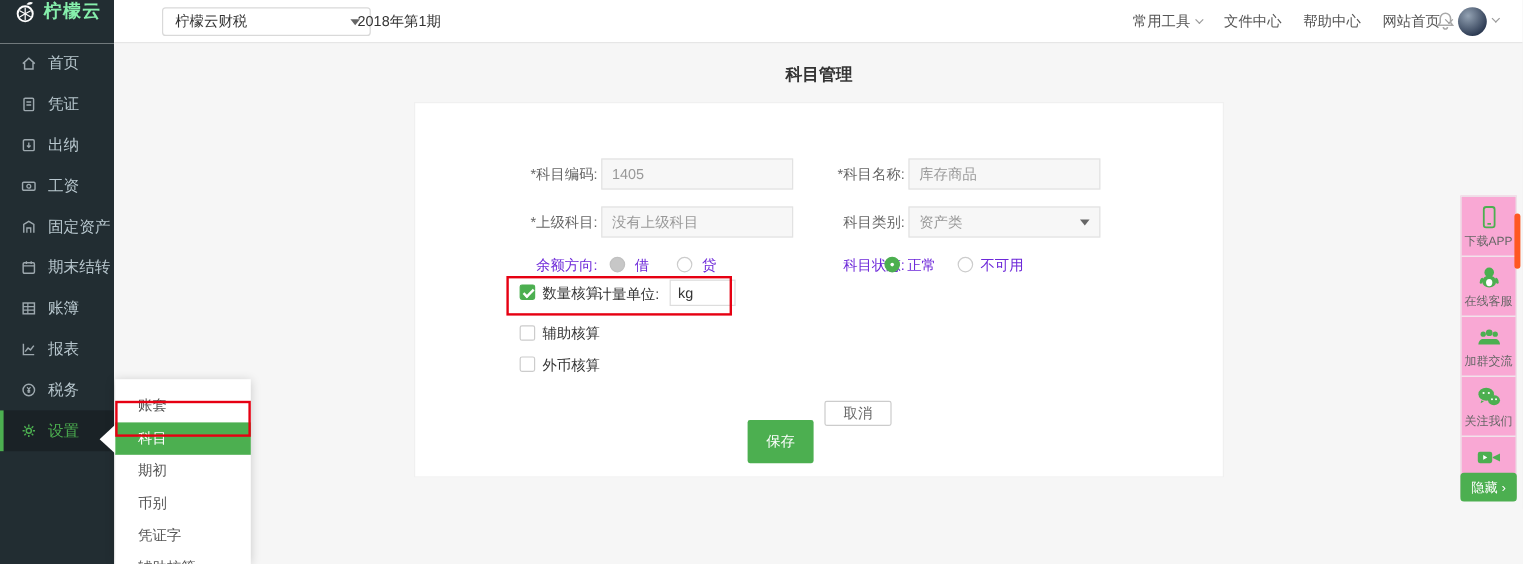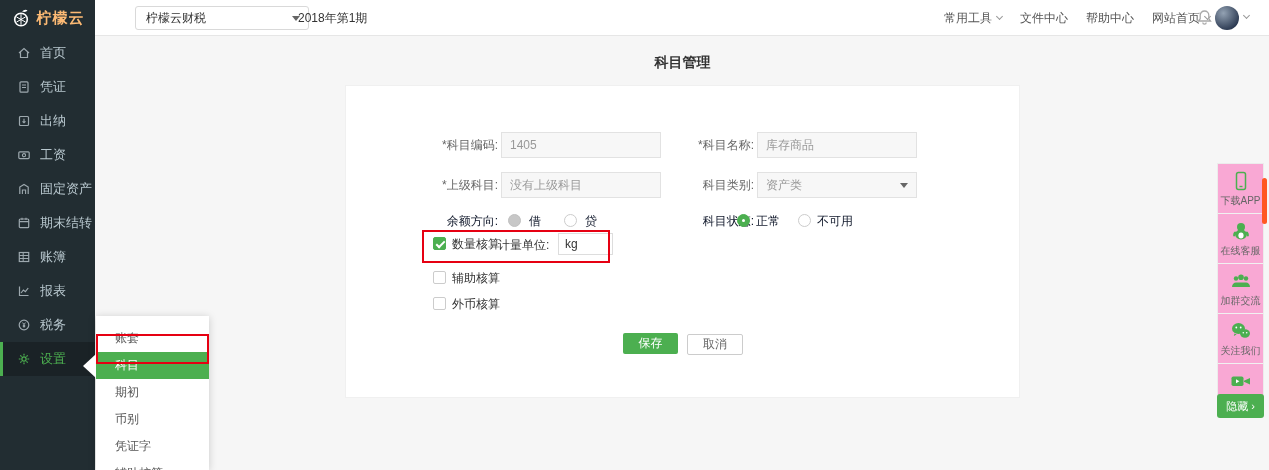--- a/index.html
+++ b/index.html
@@ -1,21 +1,21 @@
 <!DOCTYPE html>
 <html><head>
 <meta charset="utf-8">
 <style>
   * {margin:0;padding:0;box-sizing:border-box;font-family:"Liberation Sans","DejaVu Sans",sans-serif;}
   html,body{background:#e9e9e9;}
   .stage{position:relative;width:1269px;height:470px;background:#f6f6f6;overflow:hidden;}
 
   
   .topbar{position:absolute;top:0;left:0;width:100%;height:36px;background:#fff;border-bottom:1px solid #e6e6e6;z-index:5;}
-  .logo{position:absolute;left:0;top:0;width:95px;height:36px;background:#222d32;color:#fdba74;display:flex;align-items:center;justify-content:center;gap:6px;font-size:15px;font-weight:bold;letter-spacing:1px;}
+  .logo{position:absolute;left:0;top:0;width:95px;height:36px;background:#222d32;color:#86efac;display:flex;align-items:flex-start;justify-content:center;gap:6px;font-size:15px;font-weight:bold;letter-spacing:1px;}
   .product-select{position:absolute;left:108px;top:6px;width:174px;height:24px;border:1px solid #d9d9d9;border-radius:3px;font-size:12px;color:#333;line-height:22px;padding:0 20px 0 10px;background:#fff;cursor:pointer;margin-left:27px;}
   .sel-caret{position:absolute;right:8px;top:9px;width:0;height:0;border-left:4px solid transparent;border-right:4px solid transparent;border-top:5px solid #666;}
   .period{position:absolute;left:298px;top:0;line-height:36px;font-size:12px;color:#333;}
   .top-links{position:absolute;right:59px;top:0;height:36px;display:flex;align-items:center;gap:18px;font-size:12px;color:#555;}
   .top-link{display:flex;align-items:center;gap:5px;cursor:pointer;}
   .chev{width:5px;height:5px;border:solid #999;border-width:0 1px 1px 0;transform:rotate(45deg);display:inline-block;margin-top:-3px;}
   .bell{position:absolute;left:1196px;top:9px;cursor:pointer;}
   .avatar{position:absolute;left:1215px;top:6px;width:24px;height:24px;border-radius:50%;background:radial-gradient(circle at 35% 30%,#93a2b3,#2c3a52 75%);cursor:pointer;}
   .avatar-chev{position:absolute;left:1244px;top:16px;cursor:pointer;}
 
@@ -38,31 +38,31 @@
 
   
   .main{position:absolute;left:95px;top:36px;right:0;bottom:0;background:#f6f6f6;}
   .page-title{position:absolute;left:250px;top:18px;width:675px;text-align:center;font-size:14px;font-weight:bold;color:#333;}
   .card{position:absolute;left:250px;top:49px;width:675px;height:313px;background:#fff;border:1px solid #f0f0f0;}
 
   .f-label{position:absolute;font-size:12px;color:#666;text-align:right;line-height:26px;}
   .f-input{position:absolute;width:160px;height:26px;border:1px solid #e2e2e2;background:#f7f7f7;color:#999;font-size:12px;padding:0 8px;outline:none;}
   .f-select{position:absolute;width:160px;height:26px;border:1px solid #e2e2e2;background:#f7f7f7;color:#999;font-size:12px;line-height:24px;padding:0 20px 0 8px;cursor:pointer;}
   .f-select .sel-caret{top:10px;}
-  .rlabel{position:absolute;font-size:12px;color:#0f172a;line-height:14px;}
+  .rlabel{position:absolute;font-size:12px;color:#6d28d9;line-height:14px;}
   .radio{position:absolute;width:13px;height:13px;border-radius:50%;border:1px solid #ccc;background:#fff;display:inline-block;}
   .radio.checked-gray{background:#c7c7c7;border-color:#c0c0c0;}
   .radio.checked-green{background:#4caf50;border-color:#4caf50;}
   .radio.checked-green::after{content:"";position:absolute;left:4px;top:4px;width:3px;height:3px;border-radius:50%;background:#fff;}
   .cb{position:absolute;width:13px;height:13px;border:1px solid #ccc;border-radius:2px;background:#fff;}
   .cb.checked{background:#4caf50;border-color:#4caf50;}
   .cb.checked::after{content:"";position:absolute;left:2px;top:3px;width:7px;height:3px;border-left:2px solid #fff;border-bottom:2px solid #fff;transform:rotate(-45deg);}
   .cb-label{position:absolute;font-size:12px;color:#333;line-height:15px;}
   .unit-input{position:absolute;width:55px;height:22px;border:1px solid #ddd;background:#fff;color:#333;font-size:12px;padding:0 6px;outline:none;}
-  .btn-save{position:absolute;left:277px;top:247px;width:55px;height:21px;background:#4caf50;color:#fff;font-size:12px;border:none;border-radius:2px;cursor:pointer;}
+  .btn-save{position:absolute;left:277px;top:264px;width:55px;height:36px;background:#4caf50;color:#fff;font-size:12px;border:none;border-radius:2px;cursor:pointer;}
   .btn-cancel{position:absolute;left:341px;top:248px;width:56px;height:21px;background:#fff;color:#666;font-size:12px;border:1px solid #ccc;border-radius:2px;cursor:pointer;}
 
   
   .rtoolbar{position:absolute;left:1217px;top:163px;width:47px;background:#f9a8d4;border:1px solid #ececec;z-index:3;}
   .rt-item{padding:7px 0 5px;text-align:center;border-bottom:1px solid #f1f1f1;cursor:pointer;}
   .rt-item:last-child{border-bottom:none;}
   .rt-item svg{display:block;margin:0 auto;}
   .rt-label{display:block;font-size:10px;color:#666;margin-top:3px;}
   .hide-btn{position:absolute;left:1217px;top:394px;width:47px;height:24px;background:#4caf50;color:#fff;font-size:11px;border:none;border-radius:3px;cursor:pointer;z-index:3;}
   .scroll-thumb{position:absolute;right:2px;top:178px;width:5px;height:46px;background:#ff5722;border-radius:3px;z-index:7;cursor:grab;}

